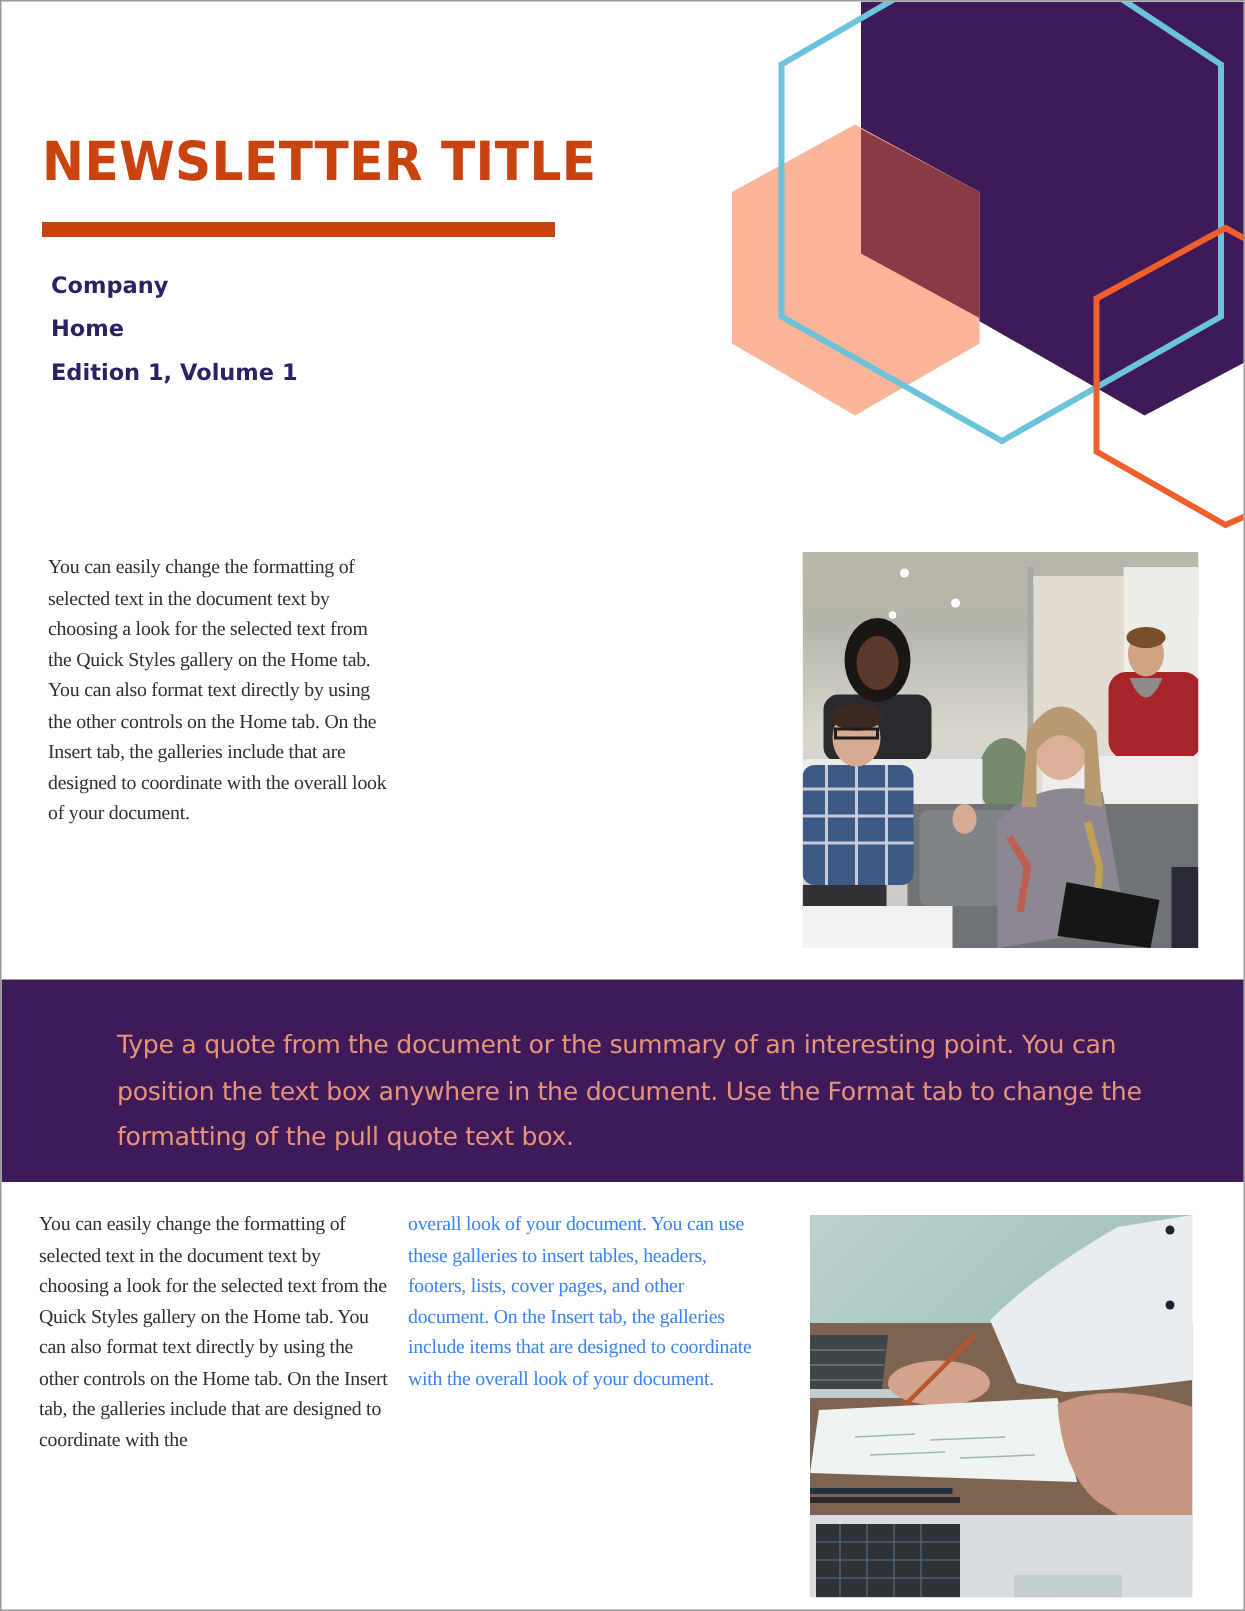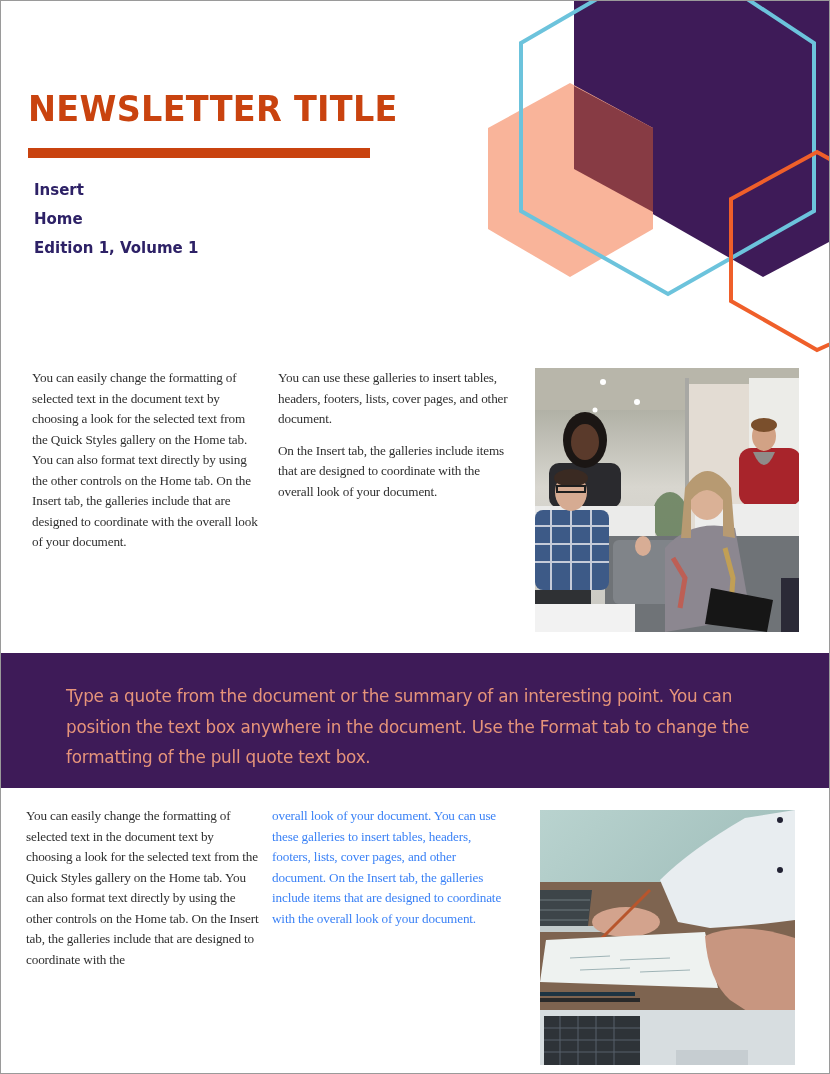--- a/index.html
+++ b/index.html
@@ -62,31 +62,27 @@
 
     <polygon points="40,42 140,-16 245,-16 333,42 333,210 187,293 40,210" fill="none" stroke="#6cc3dc" stroke-width="4"></polygon>
 
     <polygon points="250,198 336,151 356,162 356,340 336,349 250,300" fill="none" stroke="#ef5f2a" stroke-width="4"></polygon>
   </svg>
 
   <h1 class="title" style="color:#c9430f;">NEWSLETTER TITLE</h1>
   <div class="title-rule" style="background:#c9430f;"></div>
 
   <div class="meta" style="color:#2d2166;">
-    <div>Insert</div>
+    <div>Company</div>
     <div>Home</div>
     <div>Edition 1, Volume 1</div>
   </div>
 
   <div class="body-text col1" style="color:#2f2f2f;">
     <p>You can easily change the formatting of selected text in the document text by choosing a look for the selected text from the Quick Styles gallery on the Home tab. You can also format text directly by using the other controls on the Home tab. On the Insert tab, the galleries include that are designed to coordinate with the overall look of your document.</p>
-  </div>
-  <div class="body-text col2" style="color:#2f2f2f;">
-    <p>You can use these galleries to insert tables, headers, footers, lists, cover pages, and other document.</p>
-    <p>On the Insert tab, the galleries include items that are designed to coordinate with the overall look of your document.</p>
   </div>
 
   <div class="photo photo1" title="Team meeting in office with people on sofa">
     <svg width="264" height="264" viewBox="0 0 264 264">
       <defs>
         <linearGradient id="officeBg" x1="0" y1="0" x2="0" y2="1">
           <stop offset="0" stop-color="#9c9d90"></stop>
           <stop offset="0.45" stop-color="#d8d6cf"></stop>
           <stop offset="1" stop-color="#c9c8c2"></stop>
         </linearGradient>
@@ -143,21 +139,21 @@
       <path d="M150 120 Q172 86 196 120 L200 170 L188 168 L188 132 Q172 112 156 132 L156 170 L146 170 Z" fill="#b79a72"></path>
       <ellipse cx="108" cy="178" rx="8" ry="10" fill="#d8ad95"></ellipse>
 
       <polygon points="176,220 238,232 232,264 170,256" fill="#161616"></polygon>
 
       <rect x="246" y="210" width="18" height="54" fill="#2b2a37"></rect>
     </svg>
   </div>
 
   <div class="band" style="background:#3e1b58;"></div>
-  <p class="quote" style="color:#e6947a;">Type a quote from the document or the summary of an interesting point. You can position the text box anywhere in the document. Use the Format tab to change the formatting of the pull quote text box.</p>
+  <p class="quote" style="color:#e6947a;margin-left:12px;">Type a quote from the document or the summary of an interesting point. You can position the text box anywhere in the document. Use the Format tab to change the formatting of the pull quote text box.</p>
 
   <div class="body-text col3" style="color:#2f2f2f;">
     <p>You can easily change the formatting of selected text in the document text by choosing a look for the selected text from the Quick Styles gallery on the Home tab. You can also format text directly by using the other controls on the Home tab. On the Insert tab, the galleries include that are designed to coordinate with the</p>
   </div>
   <div class="body-text col4" style="color:#3b82f6;">
     <p>overall look of your document. You can use these galleries to insert tables, headers, footers, lists, cover pages, and other document. On the Insert tab, the galleries include items that are designed to coordinate with the overall look of your document.</p>
   </div>
 
   <div class="photo photo2" title="Hands writing notes beside laptops">
     <svg width="255" height="255" viewBox="0 0 255 255">

